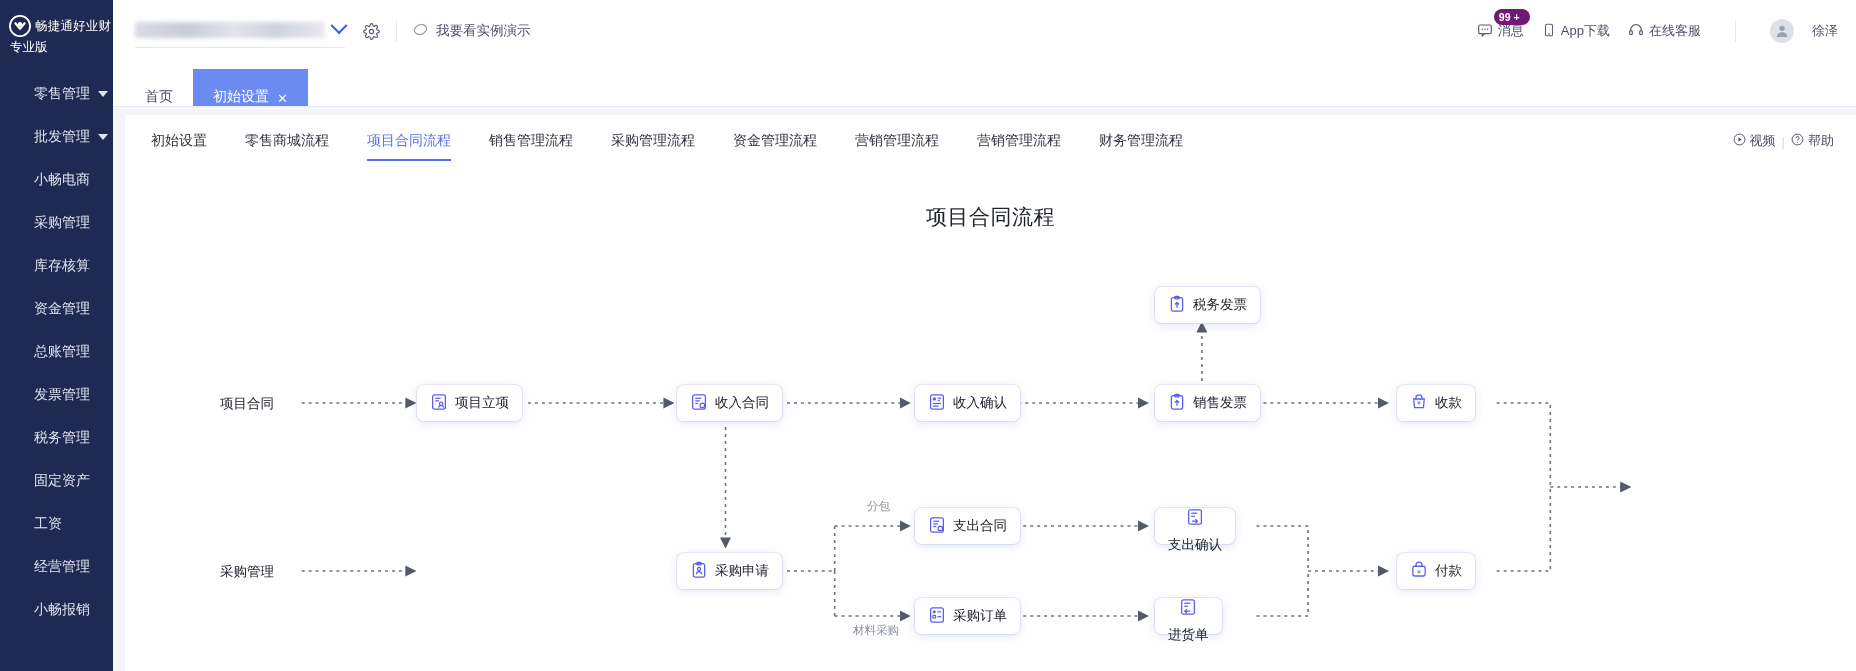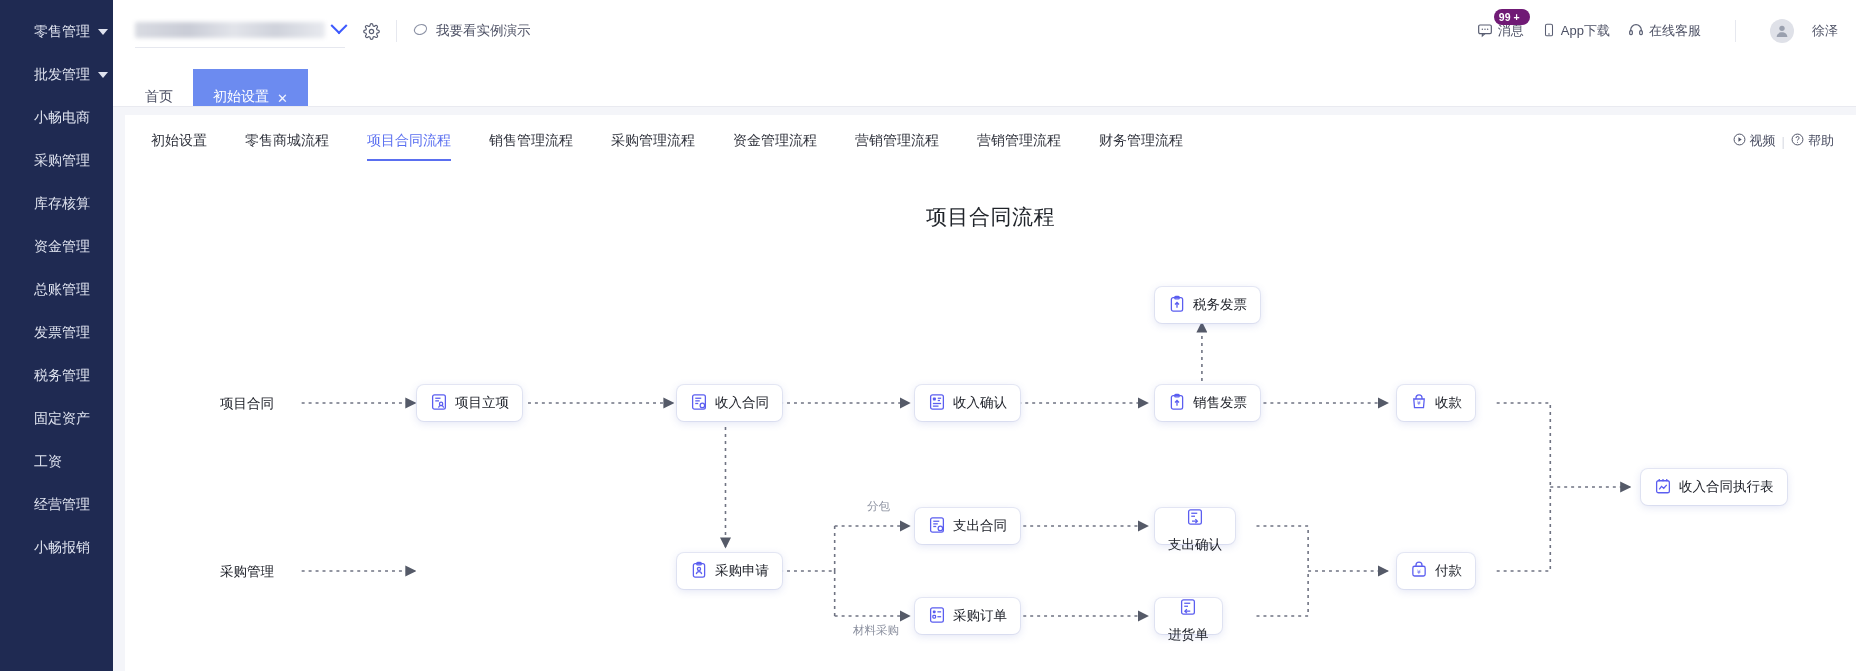--- a/index.html
+++ b/index.html
@@ -129,20 +129,33 @@
   .rowlabel { position:absolute; font-size:13.5px; color:#20232b; white-space:nowrap; }
   .edgelabel { position:absolute; font-size:11.5px; color:#8a8f9e; white-space:nowrap; }
   svg.wires { position:absolute; left:0; top:0; width:100%; height:100%; pointer-events:none; }
 </style>
 </head>
 <body>
 
 <div class="app">
 
   <div class="sidebar">
+    <div class="brand">
+      <div class="brand-row">
+        <span class="brand-logo">
+          <svg width="22" height="22" viewBox="0 0 24 24">
+            <circle cx="12" cy="12" r="11" fill="none" stroke="#fff" stroke-width="2"></circle>
+            <path d="M7 9 L12 15 L17 9" fill="none" stroke="#fff" stroke-width="2.4" stroke-linecap="round" stroke-linejoin="round"></path>
+            <circle cx="12" cy="10" r="2.4" fill="#fff"></circle>
+          </svg>
+        </span>
+        <span class="brand-name">畅捷通好业财</span>
+      </div>
+      <div class="brand-sub">专业版</div>
+    </div>
     <div class="side-menu">
       <div class="side-item">
           <span>零售管理</span>
           <i class="caret-dn"></i>
         </div>
       <div class="side-item">
           <span>批发管理</span>
           <i class="caret-dn"></i>
         </div>
       <div class="side-item">
@@ -444,32 +457,20 @@
           <span>
             <svg width="18" height="18" viewBox="0 0 24 24" fill="none" stroke="#5b5ef0" stroke-width="1.7">
               <path d="M5 8h14l-1 11.5H6z"></path>
               <path d="M8 8V6.4a4 4 0 0 1 8 0V8"></path>
               <text x="12" y="16.4" font-size="8" fill="#5b5ef0" stroke="none" text-anchor="middle" font-family="DejaVu Sans">¥</text>
             </svg>
           </span>
           <span>收款</span>
         </div>
 
-        <div class="node" style="left:1516px; top:238px;">
-          <span>
-            <svg width="18" height="18" viewBox="0 0 24 24" fill="none" stroke="#5b5ef0" stroke-width="1.7">
-              <rect x="3.5" y="5" width="17" height="16" rx="2.5"></rect>
-              <line x1="7" y1="2.5" x2="7" y2="5.5"></line>
-                <line x1="12" y1="2.5" x2="12" y2="5.5"></line>
-                <line x1="17" y1="2.5" x2="17" y2="5.5"></line>
-              <path d="M7 16.5 L10 12.5 L13 15 L17 10.5"></path>
-            </svg>
-          </span>
-          <span>收入合同执行表</span>
-        </div>
 
         <div class="node" style="left:552px; top:322px;">
           <span>
             <svg width="18" height="18" viewBox="0 0 24 24" fill="none" stroke="#5b5ef0" stroke-width="1.7">
               <rect x="4.5" y="3.5" width="15" height="18" rx="2.5"></rect>
               <rect x="9" y="1.8" width="6" height="3.4" rx="1.2"></rect>
               <circle cx="12" cy="10.5" r="2.1"></circle>
               <path d="M8.4 17.5c.4-2.1 1.8-3.2 3.6-3.2s3.2 1.1 3.6 3.2"></path>
             </svg>
           </span>

